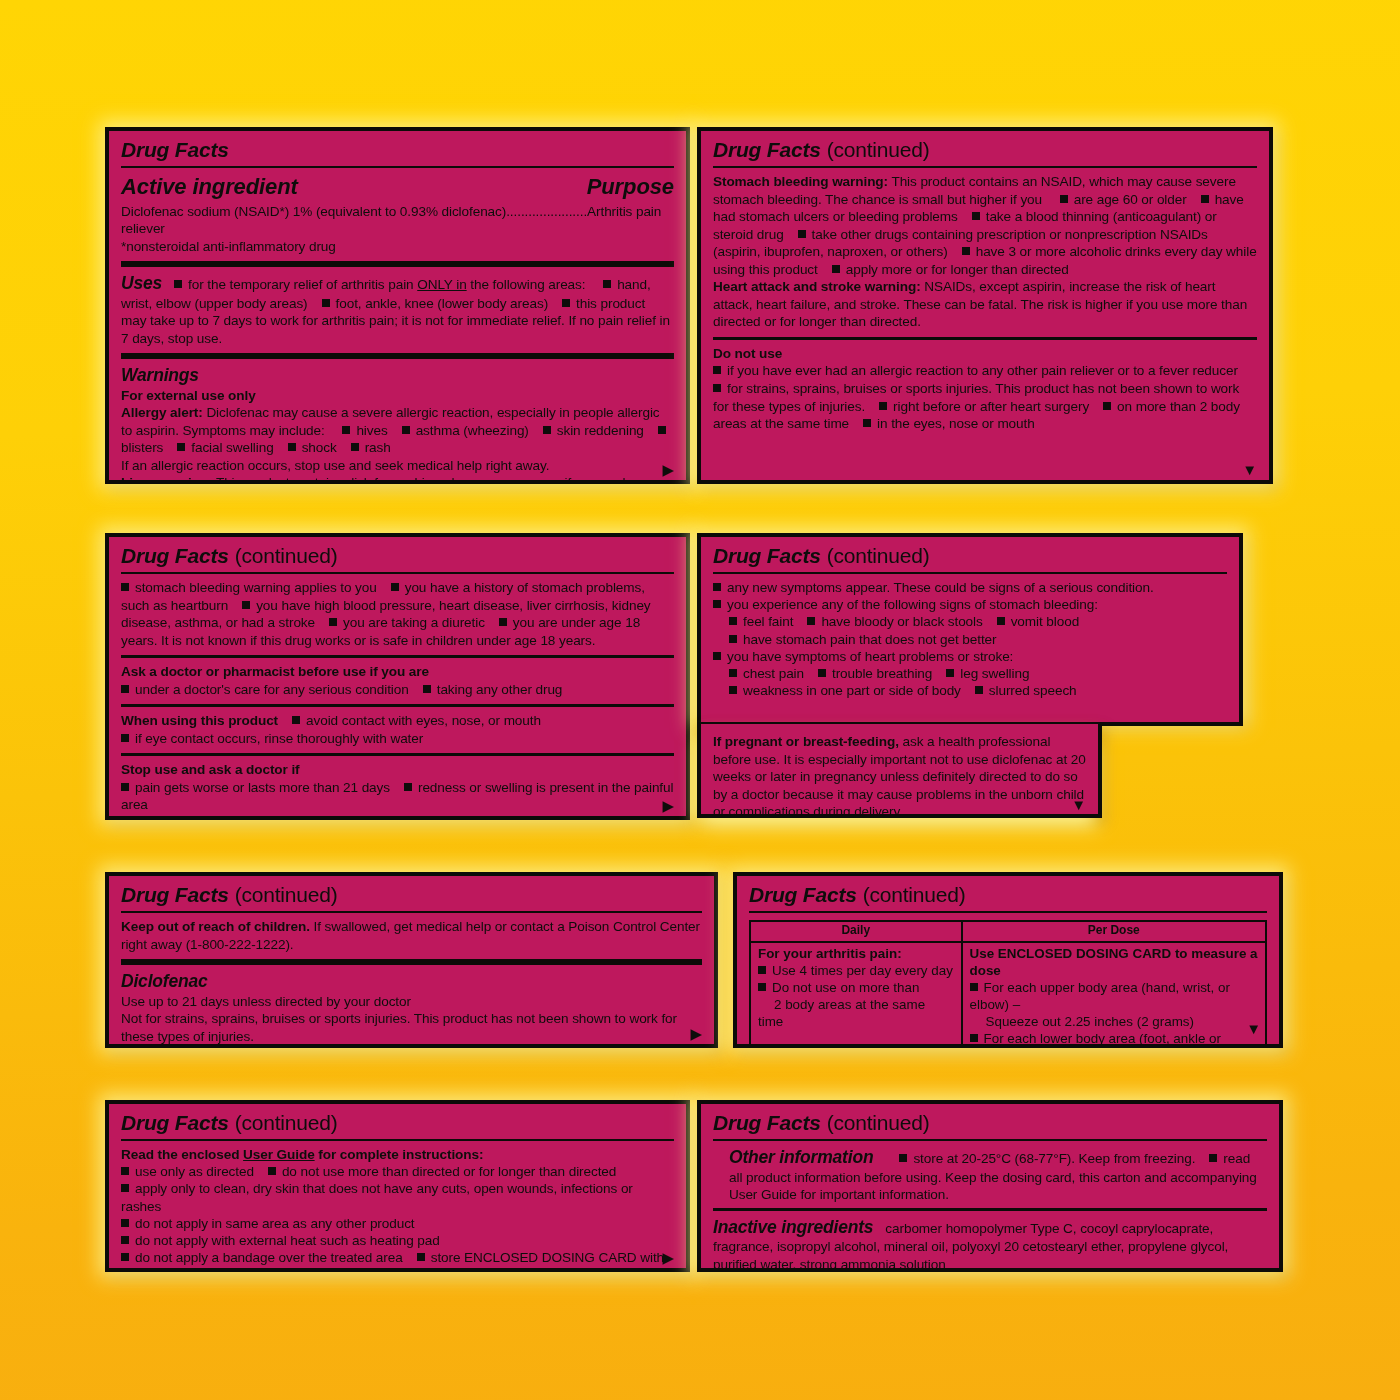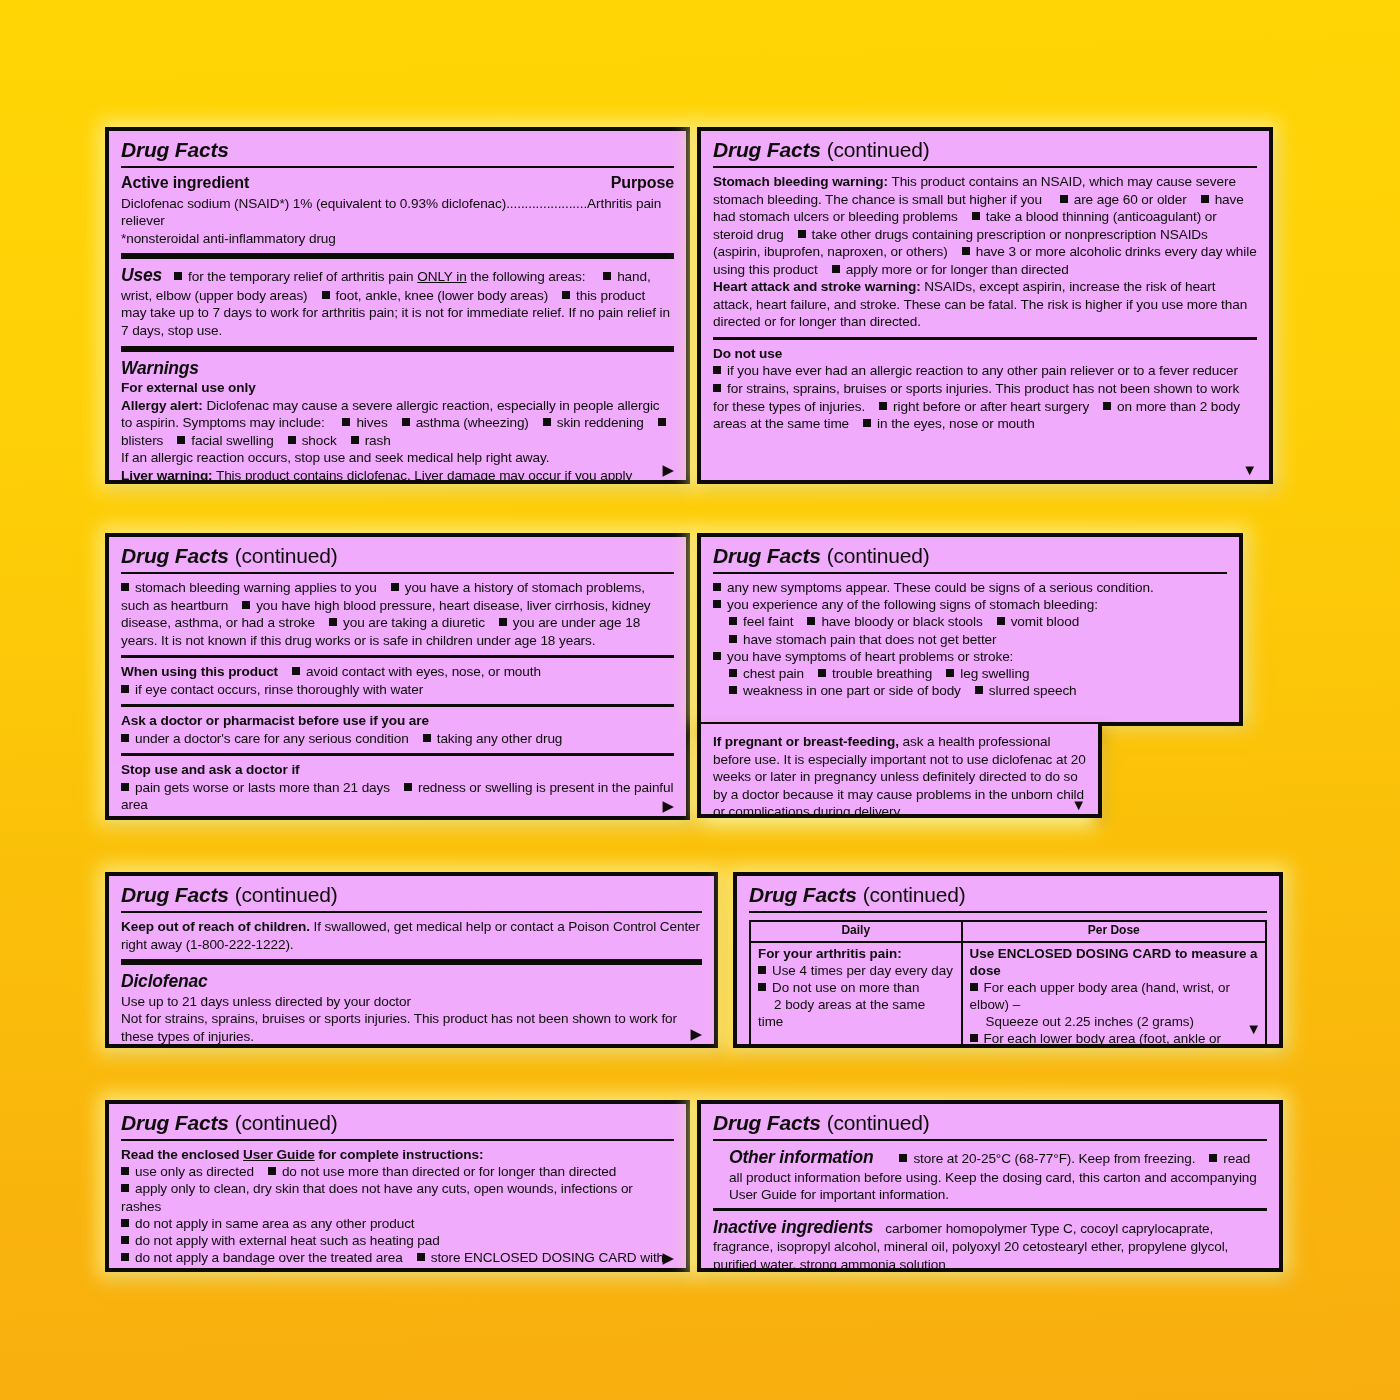--- a/index.html
+++ b/index.html
@@ -3,40 +3,40 @@
 <meta charset="utf-8">
 <style>
   html,body{margin:0;padding:0;}
   body{
     width:1400px;height:1400px;overflow:hidden;
     font-family:"Liberation Sans","DejaVu Sans",sans-serif;
     background:linear-gradient(178deg,#ffd504 0%,#fed007 30%,#fbc309 55%,#f9b30d 85%,#f8ae0f 100%);
   }
   .stage{position:relative;width:1400px;height:1400px;}
   .panel{
-    position:absolute;box-sizing:border-box;background:#f0abfc;
+    position:absolute;box-sizing:border-box;background:#be185d;
     border:4px solid #0c0b08;color:#0e0d0b;padding:7px 12px 8px 12px;overflow:hidden;
     box-shadow:0 0 18px 6px rgba(255,243,140,.85), 4px 6px 12px rgba(130,80,0,.28);
   }
   .noglowtop{box-shadow:0 14px 18px -4px rgba(255,243,140,.85), -8px 8px 14px -6px rgba(255,243,140,.7), 4px 6px 12px rgba(130,80,0,.28);}
   .ptitle{font-size:21px;line-height:1.15;padding-bottom:4px;border-bottom:2.5px solid #0c0b08;letter-spacing:-.2px;}
   .dft{font-weight:700;font-style:italic;}
   .cont{margin-left:6px;}
   .sect{padding:5px 0 6px;font-size:13.6px;line-height:1.29;letter-spacing:-.1px;}
   .bt3{border-top:3px solid #0c0b08;}
   .bt6{border-top:6px solid #0c0b08;}
   .rh{font-weight:700;font-style:italic;font-size:17.5px;margin-right:12px;letter-spacing:-.2px;}
   .rb{font-weight:700;}
   .rbu{font-weight:700;text-decoration:underline;}
   .ru{text-decoration:underline;}
   .sq{display:inline-block;width:8px;height:8px;background:#0e0d0b;margin:0 6px 1px 0;}
   .sq.mid{margin-left:14px;}
   .ind{display:inline-block;width:16px;}
   .arr{position:absolute;right:12px;bottom:3px;font-size:15px;line-height:1;color:#0e0d0b;}
-  .ai-row{display:flex;justify-content:space-between;font-weight:700;font-size:16px;margin-bottom:1px;}
+  .ai-row{display:flex;justify-content:space-between;font-weight:700;font-style:italic;font-size:22px;margin-bottom:1px;}
   .dose-table{width:100%;border-collapse:collapse;margin-top:7px;font-size:13.4px;line-height:1.28;}
   .dose-table th,.dose-table td{border:2.5px solid #0c0b08;padding:2px 7px 4px 7px;vertical-align:top;text-align:left;}
   .dose-table th{text-align:center;font-size:12px;padding:1px 2px 2px 2px;}
   .notch-strip{position:absolute;background:#0c0b08;}
 </style>
 </head>
 <body>
 
 <div class="stage">
 
@@ -64,22 +64,22 @@
     <div class="sect"><span class="rb">Stomach bleeding warning:</span><span> This product contains an NSAID, which may cause severe stomach bleeding. The chance is small but higher if you </span><span class="sq mid"></span><span>are age 60 or older</span><span class="sq mid"></span><span>have had stomach ulcers or bleeding problems</span><span class="sq mid"></span><span>take a blood thinning (anticoagulant) or steroid drug</span><span class="sq mid"></span><span>take other drugs containing prescription or nonprescription NSAIDs (aspirin, ibuprofen, naproxen, or others)</span><span class="sq mid"></span><span>have 3 or more alcoholic drinks every day while using this product</span><span class="sq mid"></span><span>apply more or for longer than directed</span><br><span class="rb">Heart attack and stroke warning:</span><span> NSAIDs, except aspirin, increase the risk of heart attack, heart failure, and stroke. These can be fatal. The risk is higher if you use more than directed or for longer than directed.</span></div>
     <div class="sect bt3"><span class="rb">Do not use</span><br><span class="sq"></span><span>if you have ever had an allergic reaction to any other pain reliever or to a fever reducer</span><br><span class="sq"></span><span>for strains, sprains, bruises or sports injuries. This product has not been shown to work for these types of injuries.</span><span class="sq mid"></span><span>right before or after heart surgery</span><span class="sq mid"></span><span>on more than 2 body areas at the same time</span><span class="sq mid"></span><span>in the eyes, nose or mouth</span></div>
     <span class="arr">▼</span>
   </section>
 
   <section class="panel" style="left:105px;top:533px;width:585px;height:287px;">
     <div class="ptitle">
       <span class="dft">Drug Facts</span><span class="cont">(continued)</span>
     </div>
     <div class="sect"><span class="sq"></span><span>stomach bleeding warning applies to you</span><span class="sq mid"></span><span>you have a history of stomach problems, such as heartburn</span><span class="sq mid"></span><span>you have high blood pressure, heart disease, liver cirrhosis, kidney disease, asthma, or had a stroke</span><span class="sq mid"></span><span>you are taking a diuretic</span><span class="sq mid"></span><span>you are under age 18 years. It is not known if this drug works or is safe in children under age 18 years.</span></div>
+    <div class="sect bt3"><span class="rb">Ask a doctor or pharmacist before use if you are</span><br><span class="sq"></span><span>under a doctor's care for any serious condition</span><span class="sq mid"></span><span>taking any other drug</span></div>
     <div class="sect bt3"><span class="rb">When using this product</span><span class="sq mid"></span><span>avoid contact with eyes, nose, or mouth</span><br><span class="sq"></span><span>if eye contact occurs, rinse thoroughly with water</span></div>
-    <div class="sect bt3"><span class="rb">Ask a doctor or pharmacist before use if you are</span><br><span class="sq"></span><span>under a doctor's care for any serious condition</span><span class="sq mid"></span><span>taking any other drug</span></div>
     <div class="sect bt3"><span class="rb">Stop use and ask a doctor if</span><br><span class="sq"></span><span>pain gets worse or lasts more than 21 days</span><span class="sq mid"></span><span>redness or swelling is present in the painful area</span><br><span class="sq"></span><span>fever occurs</span><span class="sq mid"></span><span>skin irritation occurs</span></div>
     <span class="arr">▶</span>
   </section>
 
   <section class="panel" style="left:697px;top:533px;width:546px;height:189px;border-bottom:none;">
     <div class="ptitle">
       <span class="dft">Drug Facts</span><span class="cont">(continued)</span>
     </div>
     <div class="sect" style="line-height:1.26;"><span class="sq"></span><span>any new symptoms appear. These could be signs of a serious condition.</span><br><span class="sq"></span><span>you experience any of the following signs of stomach bleeding:</span><br><span class="ind"></span><span class="sq"></span><span>feel faint</span><span class="sq mid"></span><span>have bloody or black stools</span><span class="sq mid"></span><span>vomit blood</span><br><span class="ind"></span><span class="sq"></span><span>have stomach pain that does not get better</span><br><span class="sq"></span><span>you have symptoms of heart problems or stroke:</span><br><span class="ind"></span><span class="sq"></span><span>chest pain</span><span class="sq mid"></span><span>trouble breathing</span><span class="sq mid"></span><span>leg swelling</span><br><span class="ind"></span><span class="sq"></span><span>weakness in one part or side of body</span><span class="sq mid"></span><span>slurred speech</span></div>
   </section>

